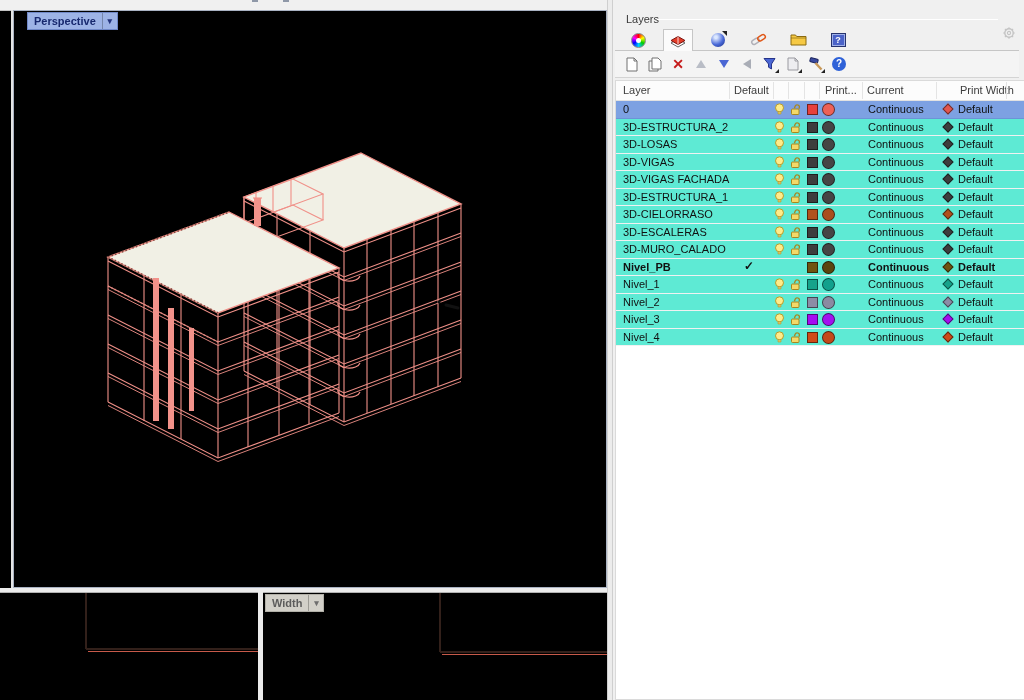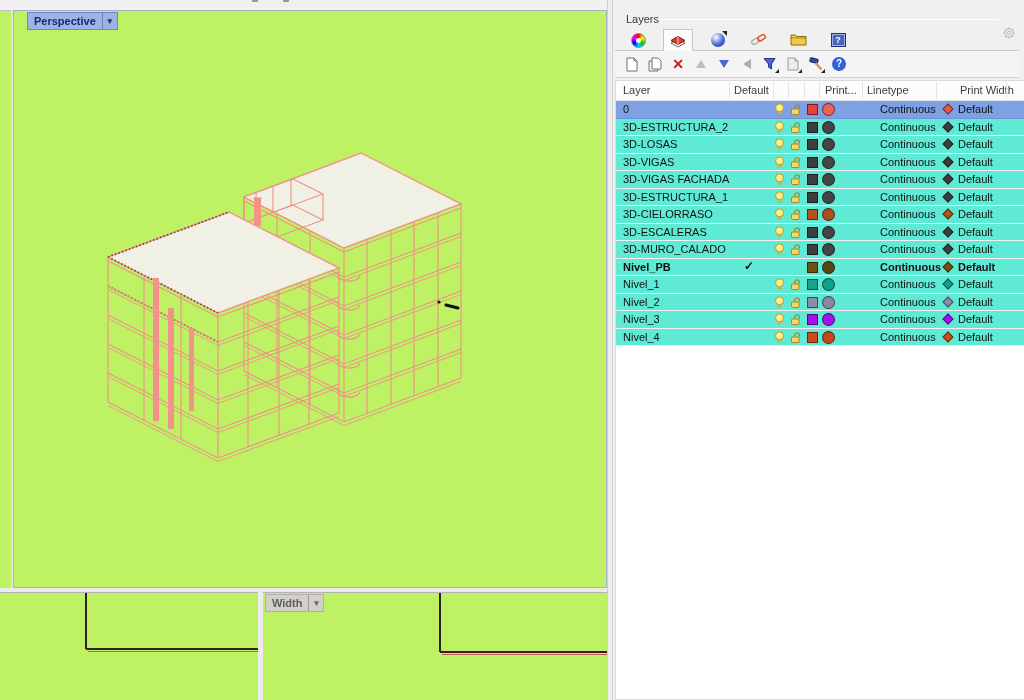--- a/index.html
+++ b/index.html
@@ -1,20 +1,20 @@
 <!DOCTYPE html>
 <html><head>
 <meta charset="utf-8">
 <style>
   * { margin:0; padding:0; box-sizing:border-box; }
   html,body { width:1024px; height:700px; overflow:hidden; }
   body { font-family:"Liberation Sans", sans-serif; background:#f0f0f0; position:relative; font-size:11px; color:#222; }
 
   
-  .vp { position:absolute; background:#bef264; }
+  .vp { position:absolute; background:#000000; }
   .top-strip { position:absolute; left:0; top:0; width:1024px; height:10px; background:#f0f0f0; }
   .top-strip .mark { position:absolute; top:0; width:6px; height:2px; background:#8f98a8; }
   .left-sliver { left:0; top:10px; width:11px; height:578px; border-top:1px solid #c2c2c2; }
   .main-vp { left:13px; top:10px; width:594px; height:578px; border:1px solid #a9b2c2; }
   .bl-vp { left:0; top:592px; width:258px; height:108px; border-top:1px solid #b2b2b2; }
   .bm-vp { left:263px; top:592px; width:344px; height:108px; border-top:1px solid #b2b2b2; }
   .vsplit-a { position:absolute; left:11px; top:10px; width:2px; height:578px; background:#e4e4e4; }
   .hsplit { position:absolute; left:0; top:588px; width:607px; height:4px; background:#ececec; }
   .vsplit-b { position:absolute; left:258px; top:592px; width:5px; height:108px; background:#ececec; }
   .panel-split { position:absolute; left:607px; top:0; width:6px; height:700px; background:#ececec; border-left:1px solid #cfcfcf; border-right:1px solid #cfcfcf; }
@@ -52,21 +52,21 @@
 
   .lrow { position:relative; height:17.5px; border-bottom:1px solid #f1f1f1; background:#5eead4; }
   .lrow.selected { background:#7da1e2; border-bottom-color:#6d93d6; }
   .lrow .cell { position:absolute; }
   .c-name  { left:7px;  top:2px; color:#111; }
   .c-check { left:122px; top:0px; width:22px; text-align:center; font-weight:bold; font-size:12px; color:#111; }
   .c-bulb  { left:158px; top:2px; }
   .c-lock  { left:174px; top:2px; }
   .c-sq    { left:191px; top:3px; width:11px; height:11px; border:1px solid rgba(0,0,0,.5); }
   .c-circ  { left:206px; top:2px; width:13px; height:13px; border-radius:50%; border:1px solid rgba(0,0,0,.55); }
-  .c-lt    { left:264px; top:2px; color:#111; }
+  .c-lt    { left:252px; top:2px; color:#111; }
   .c-di    { left:328px; top:4px; width:8px; height:8px; border:1px solid rgba(0,0,0,.5); transform:rotate(45deg); }
   .c-pw    { left:342px; top:2px; color:#111; }
   .lrow.current .c-name, .lrow.current .c-lt, .lrow.current .c-pw { font-weight:bold; }
 
   
   .colorwheel { width:15px; height:15px; border-radius:50%;
     background:conic-gradient(#f00,#ff0,#0c0,#0cf,#00f,#f0f,#f00); position:relative; border:1px solid #888; }
   .colorwheel i { position:absolute; left:4px; top:4px; width:5px; height:5px; border-radius:50%; background:#fff; }
   .sphere { width:14px; height:14px; border-radius:50%;
     background:radial-gradient(circle at 35% 30%, #dce8ff 10%, #4a6ad8 55%, #182a80); position:relative; }
@@ -294,21 +294,21 @@
     <span class="tbtn">
       <span class="helpcircle">?</span>
     </span>
   </div>
 
   <div class="ltable">
     <div class="thead">
       <span style="left:7px">Layer</span>
       <span style="left:118px">Default</span>
       <span style="left:209px">Print...</span>
-      <span style="left:251px">Linetype</span>
+      <span style="left:251px">Current</span>
       <span style="left:344px">Print Width</span>
       <i class="sep" style="left:113px"></i>
         <i class="sep" style="left:157px"></i>
         <i class="sep" style="left:172px"></i>
       <i class="sep" style="left:188px"></i>
         <i class="sep" style="left:203px"></i>
         <i class="sep" style="left:246px"></i>
       <i class="sep" style="left:320px"></i>
         <i class="sep" style="left:390px"></i>
     </div>

